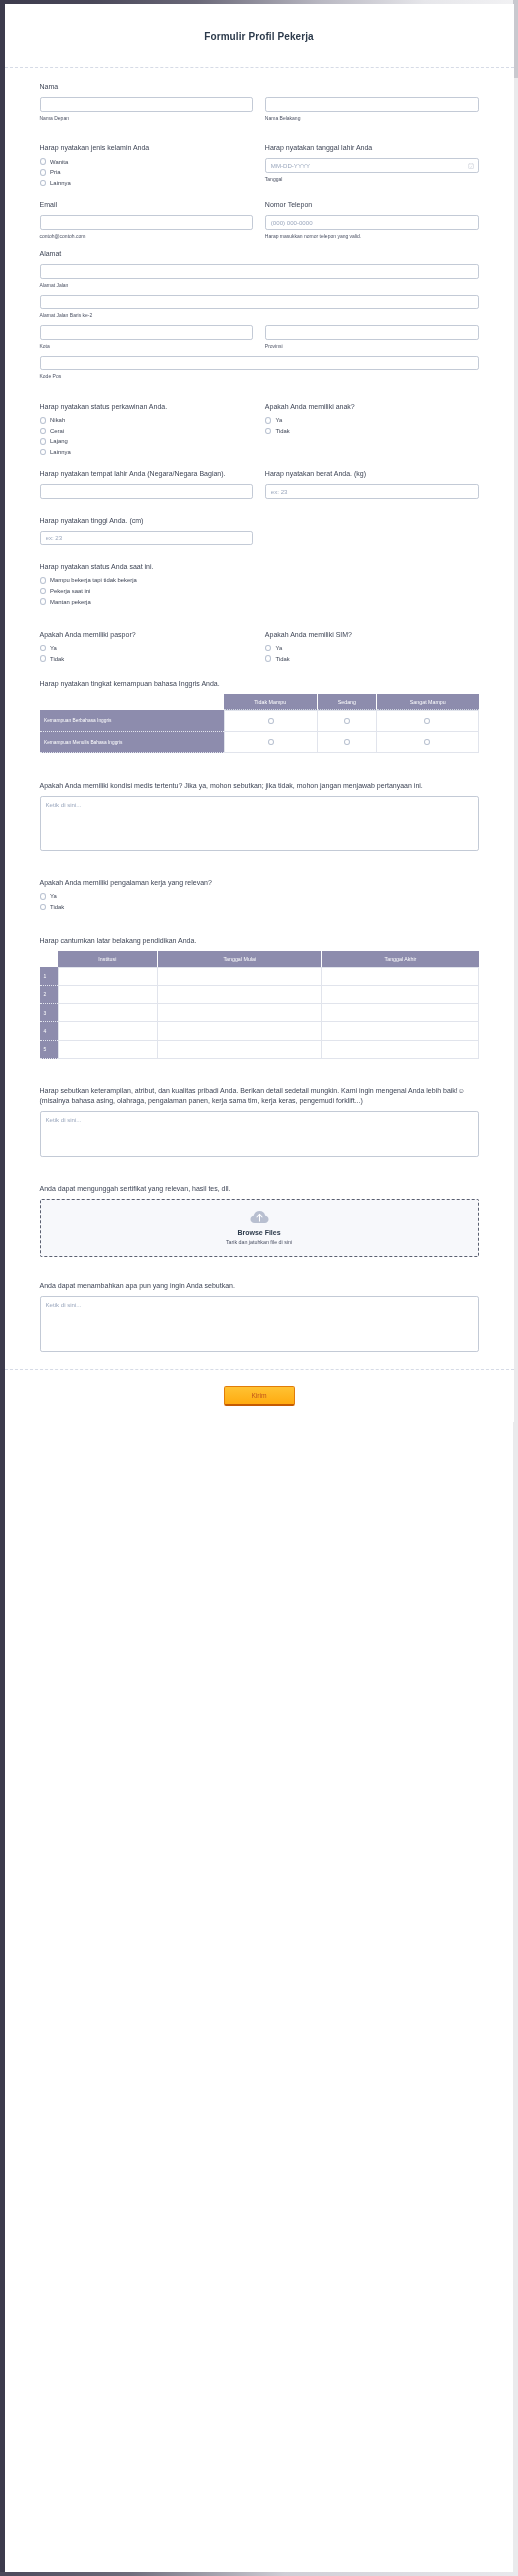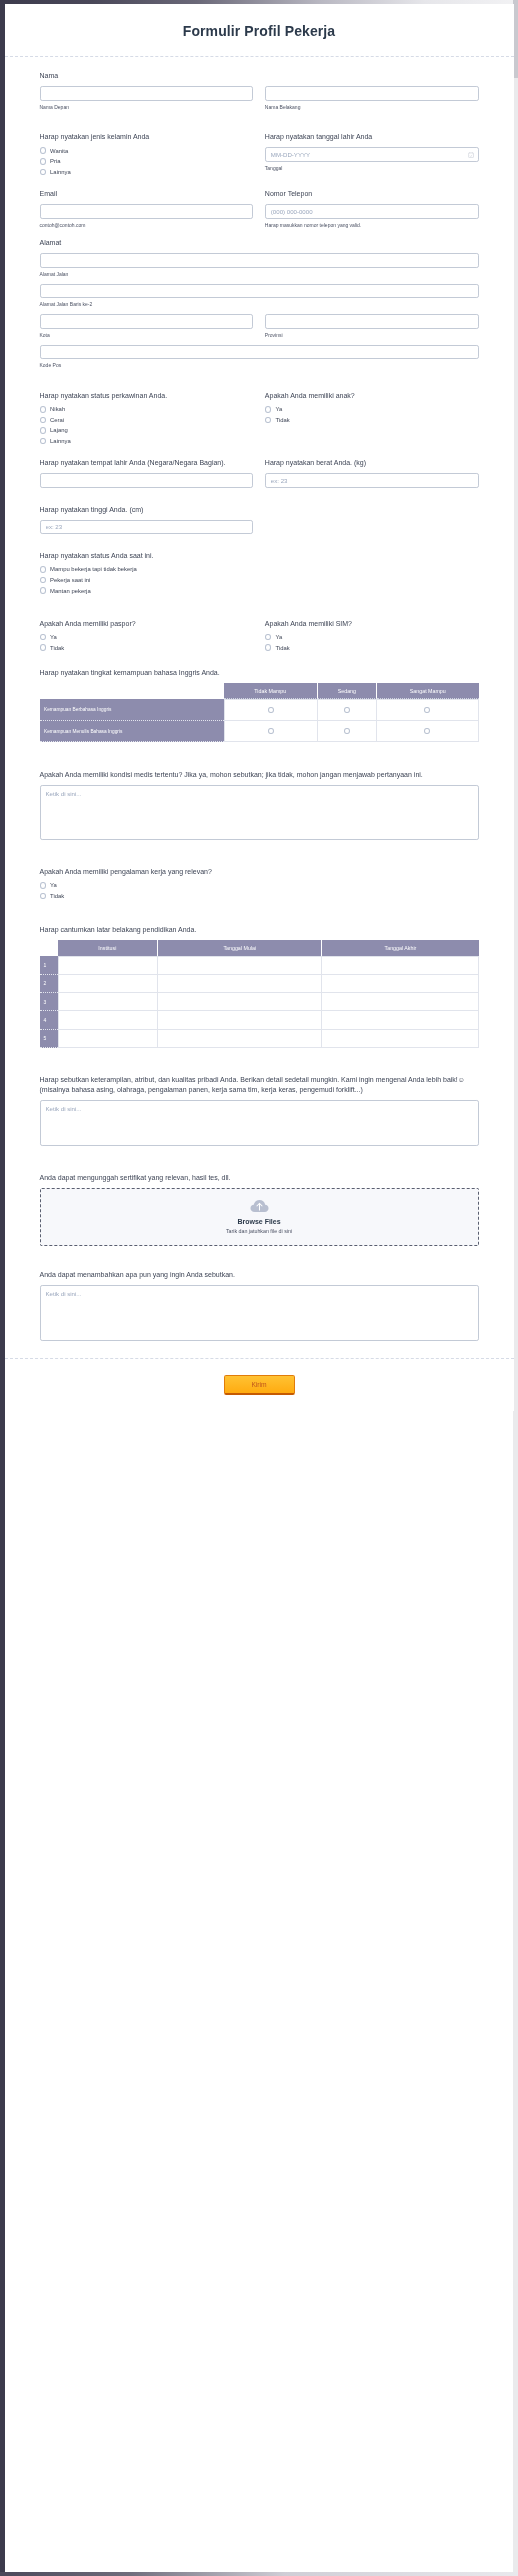--- a/index.html
+++ b/index.html
@@ -33,25 +33,25 @@
     position:relative;
   }
 
   
   .form-header {
     padding: 19px 11px 16.7px 11px;
     text-align:center;
     border-bottom: 0.6px dashed #d6dbe6;
   }
   .form-title {
-    font-size: 14px;
+    font-size: 10px;
     font-weight: bold;
     color: #2c3a4b;
     letter-spacing: 0.1px;
-    margin:0;
+    margin:8px;
   }
 
   .form-body { padding: 14.5px 35px 0 35px; }
 
   .field-block { margin-bottom: 12.3px; }
   .q-label {
     font-size: 7px;
     color: #3d4455;
     line-height: 1.45;
     margin-bottom: 5px;

